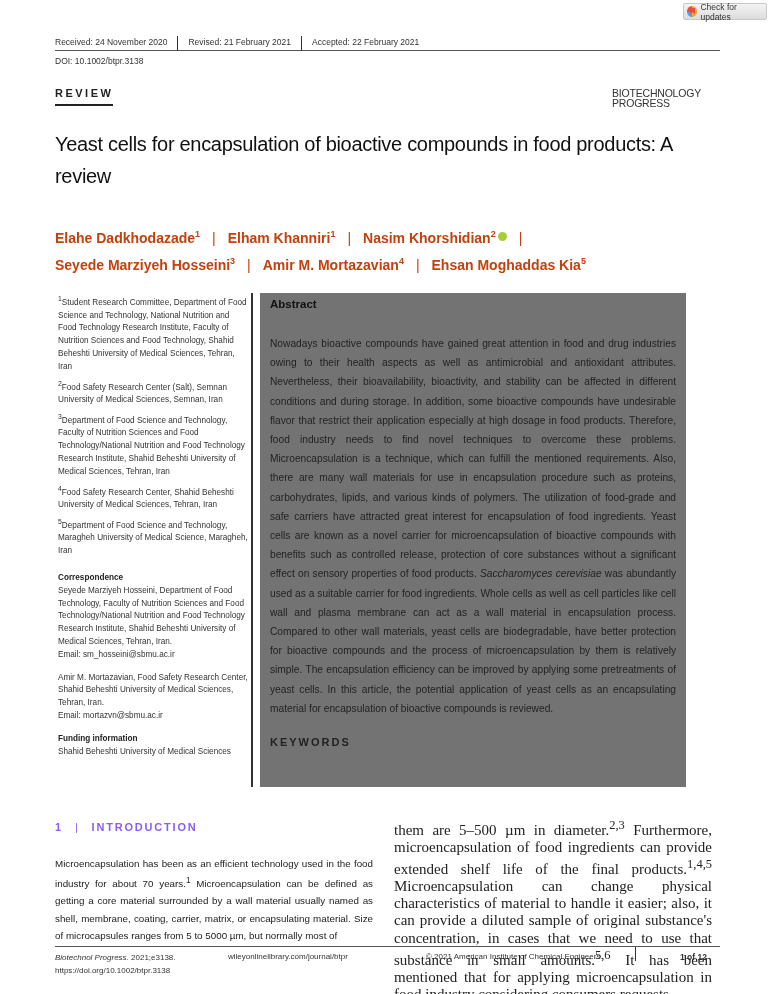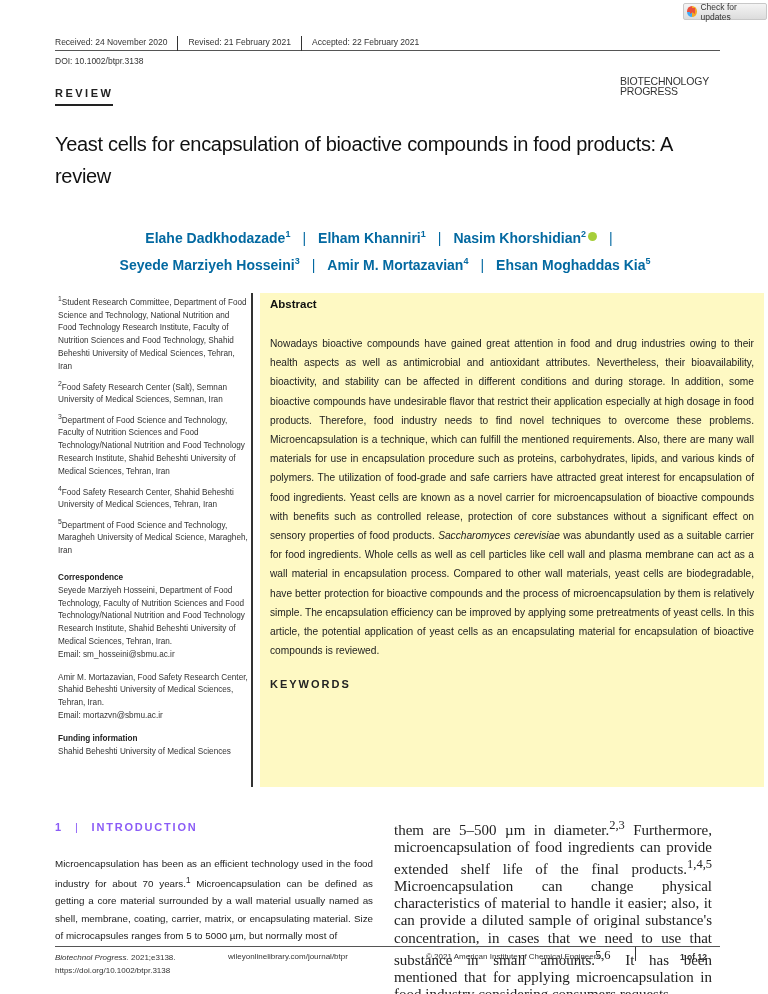--- a/index.html
+++ b/index.html
@@ -14,37 +14,37 @@
   }
   .cu-icon { width: 11px; height: 11px; border-radius: 50%; background: conic-gradient(#f5a623 0 50%, #3fa9f5 50% 75%, #e94e3c 75% 100%); position: relative; }
   .cu-icon::after { content: ""; position: absolute; left: 3px; top: 2px; width: 5px; height: 6px; background: #e94e3c; clip-path: polygon(0 0,100% 0,100% 100%,50% 70%,0 100%); }
 
   .dates { position: absolute; left: 55px; top: 36px; width: 665px; height: 15px; border-bottom: 1.5px solid #555; display: flex; font-size: 8.5px; color: #333; }
   .dates span { padding-right: 10px; margin-right: 10px; border-right: 1px solid #333; height: 15px; line-height: 12px; }
   .dates span:last-child { border-right: none; }
   .doi { position: absolute; left: 55px; top: 56px; font-size: 8.5px; color: #333; }
 
   .review { position: absolute; left: 55px; top: 87px; font-size: 11px; font-weight: bold; letter-spacing: 2.5px; color: #222; padding-bottom: 5px; border-bottom: 2.5px solid #222; }
-  .journal-logo { position: absolute; left: 612px; top: 76px; display: flex; align-items: flex-end; gap: 4px; }
+  .journal-logo { position: absolute; left: 612px; top: 76px; display: flex; align-items: flex-end; gap: 12px; flex-direction: column; }
   .logo-bar { width: 4px; background: #222; }
   .logo-text { font-size: 10.5px; line-height: 10px; color: #333; letter-spacing: -0.2px; }
 
   .title { position: absolute; left: 55px; top: 128px; width: 640px; font-size: 20px; line-height: 32px; font-weight: normal; color: #111; letter-spacing: -0.3px; }
-  .authors { position: absolute; left: 55px; top: 222px; width: 660px; font-size: 14px; line-height: 24px; color: #0369a1; font-weight: bold; text-align: center; }
+  .authors { position: absolute; left: 55px; top: 222px; width: 660px; font-size: 14px; line-height: 24px; color: #c2410c; font-weight: bold; }
   .authors sup { font-size: 9px; }
   .sep { display: inline-block; margin: 0 12px; font-weight: normal; }
   .orcid { display: inline-block; width: 9px; height: 9px; border-radius: 50%; background: #a6ce39; vertical-align: 2px; margin-left: 2px; }
 
   .left-col { position: absolute; left: 58px; top: 293px; width: 190px; font-size: 8.2px; line-height: 12.8px; color: #333; }
   .left-col p { margin-bottom: 4px; }
   .left-col .h { font-weight: bold; color: #222; }
   .gap { height: 10px; }
   .vline { position: absolute; left: 251px; top: 293px; width: 1.5px; height: 494px; background: #333; }
 
-  .abstract { position: absolute; left: 260px; top: 293px; width: 504px; height: 494px; background: #fef9c3; padding: 5px 10px; }
+  .abstract { position: absolute; left: 260px; top: 293px; width: 426px; height: 494px; background: #737373; padding: 5px 10px; }
   .abs-h { font-size: 11.5px; font-weight: bold; color: #111; margin-bottom: 2px; }
   .abs-body { font-size: 10.2px; line-height: 19.2px; text-align: justify; color: #222; margin-top: 24px; }
   .kw-h { font-size: 11px; font-weight: bold; letter-spacing: 2px; margin-top: 18px; color: #222; }
   .kw { font-size: 9px; color: #222; margin-top: 2px; }
 
   .intro-h { position: absolute; left: 55px; top: 821px; font-size: 11px; font-weight: bold; letter-spacing: 1.8px; color: #8b5cf6; }
   .intro-h .bar { font-weight: normal; margin: 0 12px; }
   .col1 { position: absolute; left: 55px; top: 855px; width: 318px; font-size: 9.8px; line-height: 17.1px; text-align: justify; color: #222; }
   .col2 { position: absolute; left: 394px; top: 817px; width: 318px; font-size: 15px; line-height: 17.1px; text-align: justify; color: #222; font-family: Liberation Serif, serif; }
 

